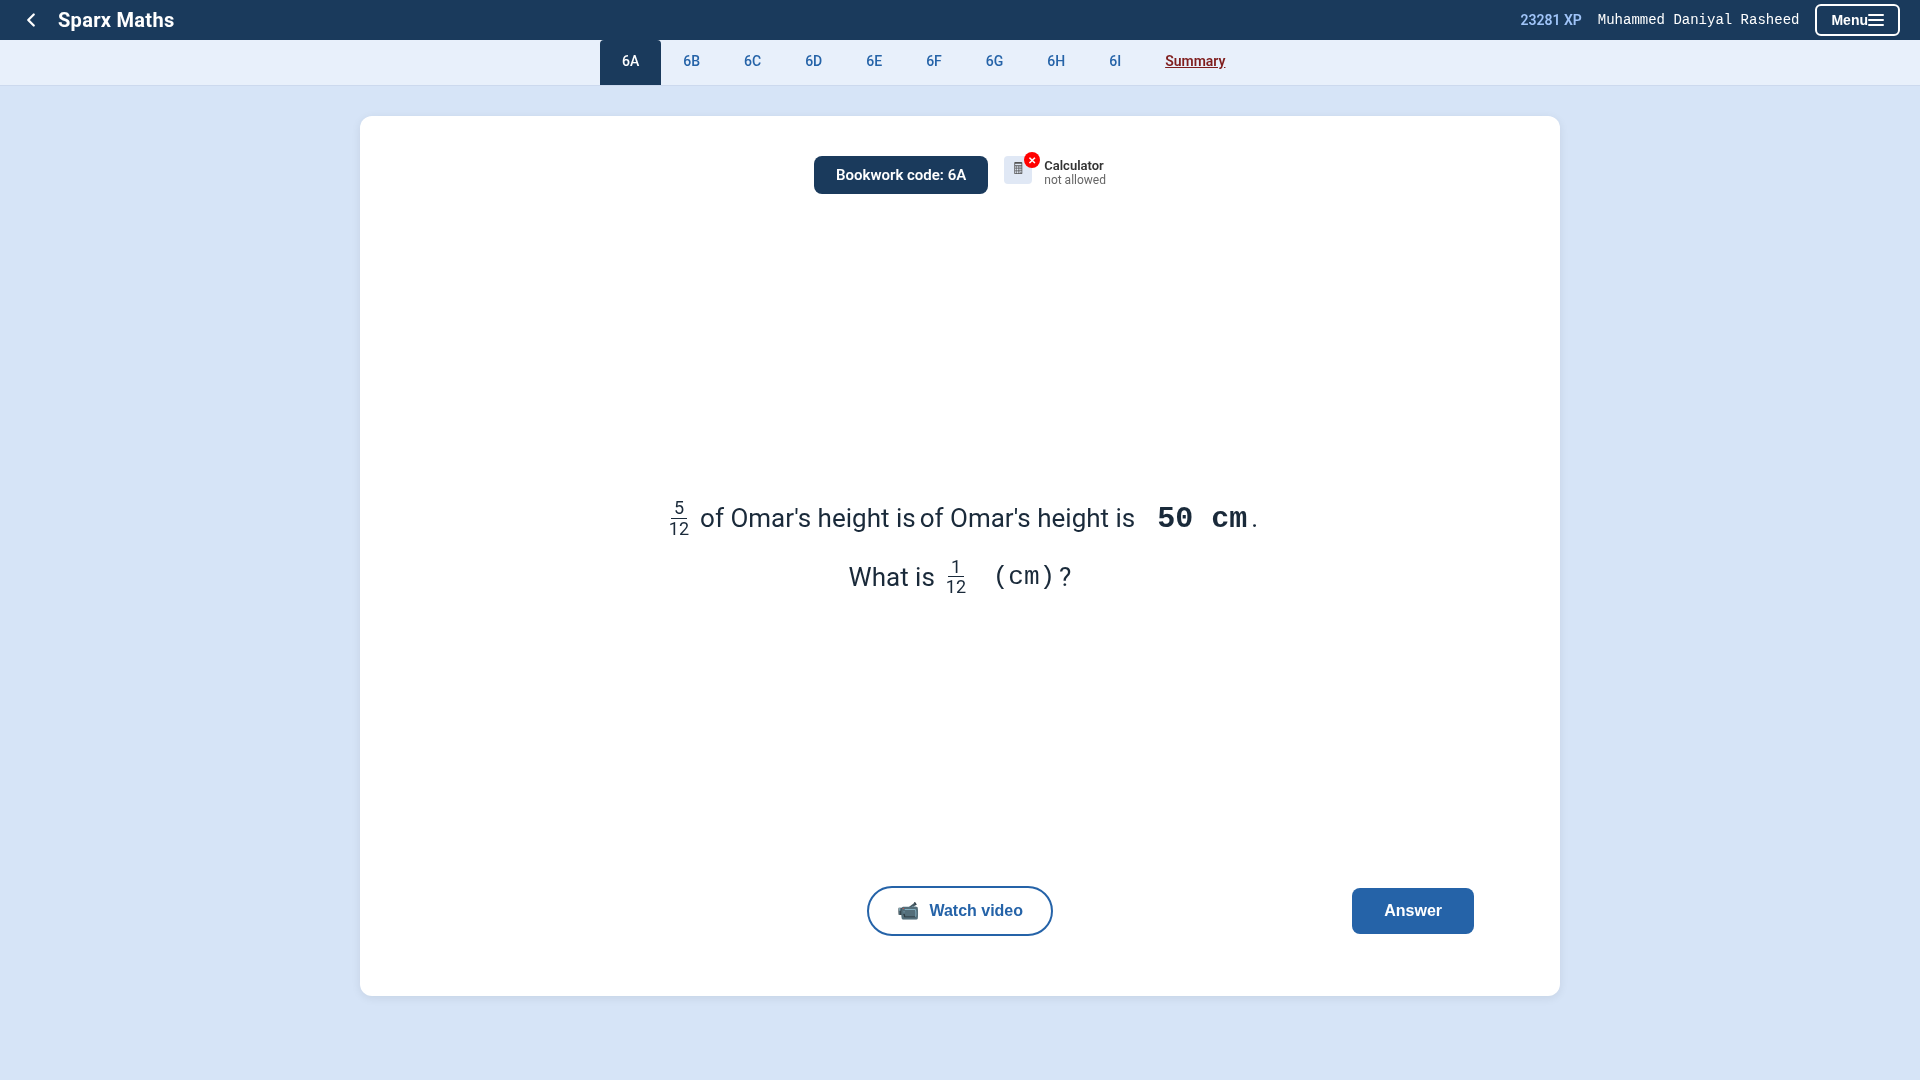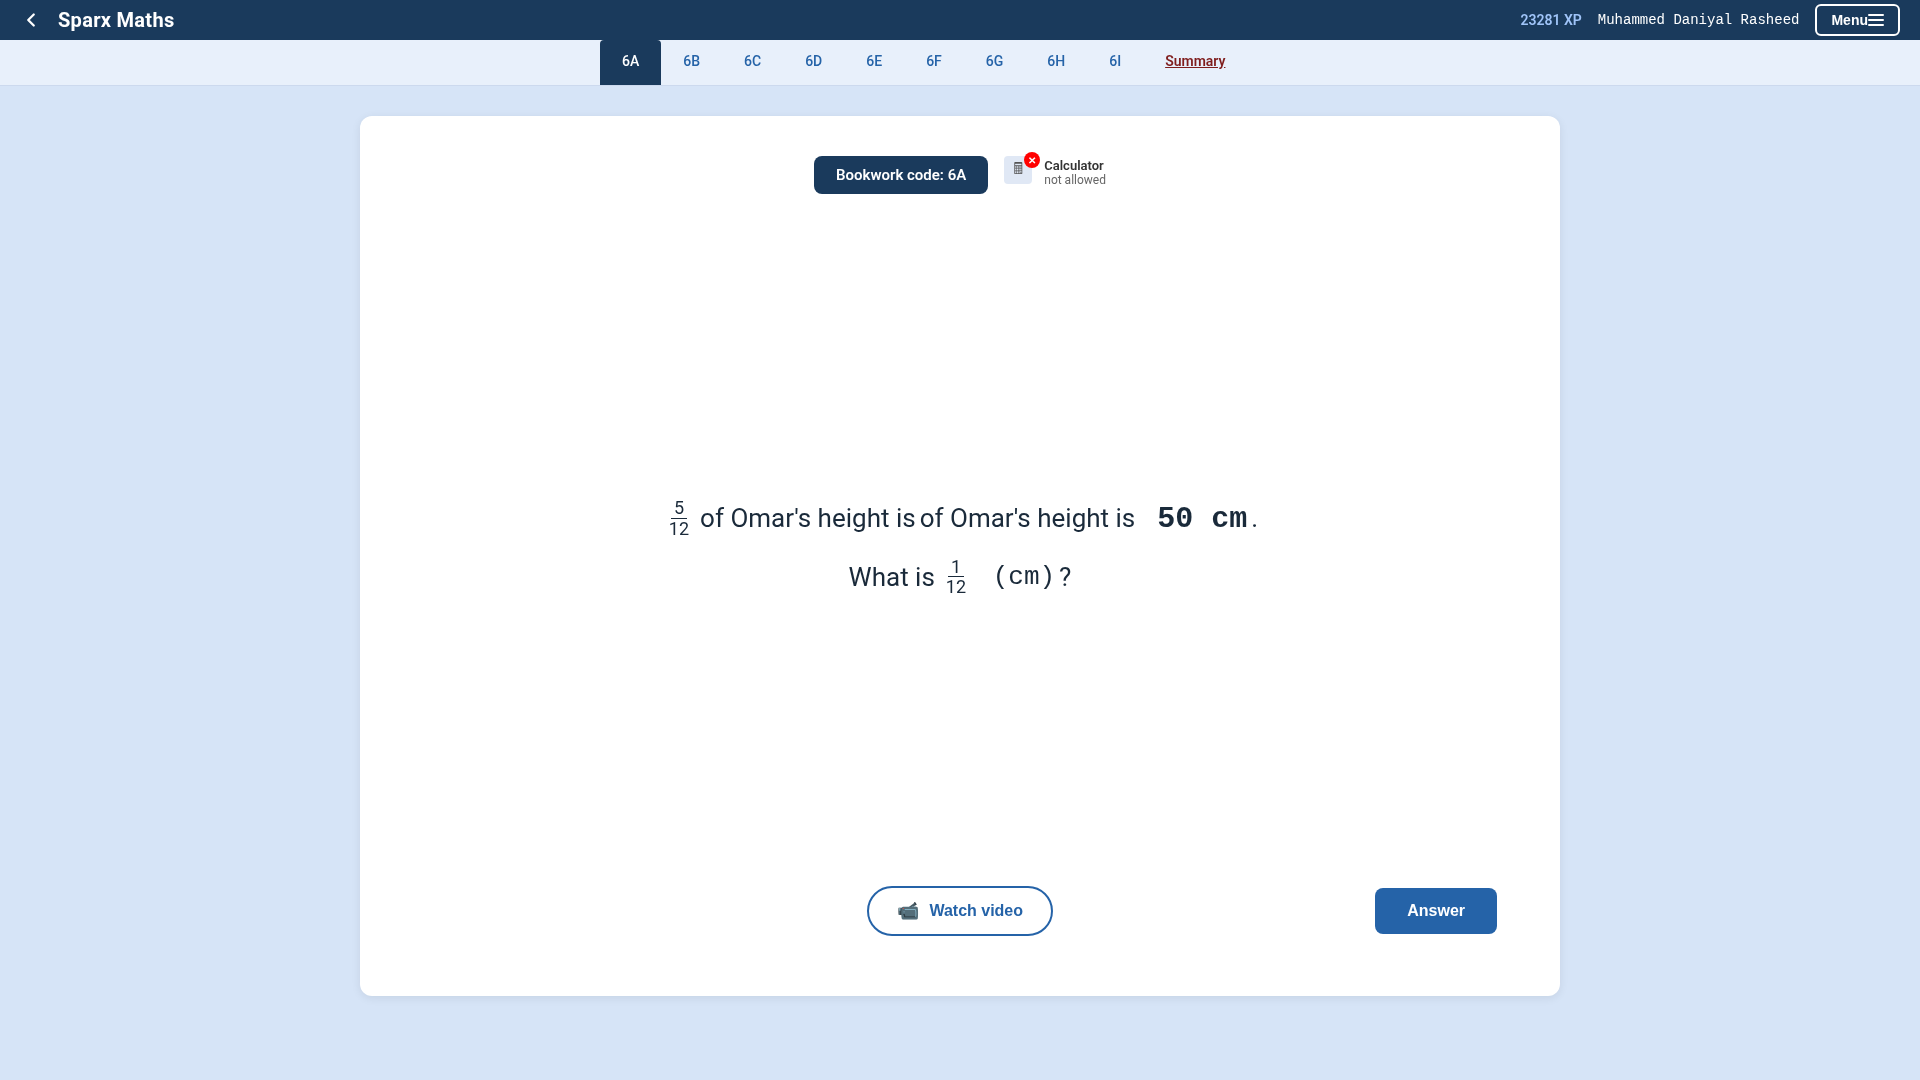--- a/index.html
+++ b/index.html
@@ -253,21 +253,21 @@
       cursor: pointer;
       display: flex;
       align-items: center;
       gap: 10px;
     }
     .video-icon {
       font-size: 18px;
     }
     .answer-btn {
       position: absolute;
-      right: 23px;
+      right: 46px;
       background: #2563a8;
       color: white;
       border: none;
       padding: 14px 32px;
       border-radius: 8px;
       font-size: 16px;
       font-weight: 600;
       cursor: pointer;
     }
   </style>

